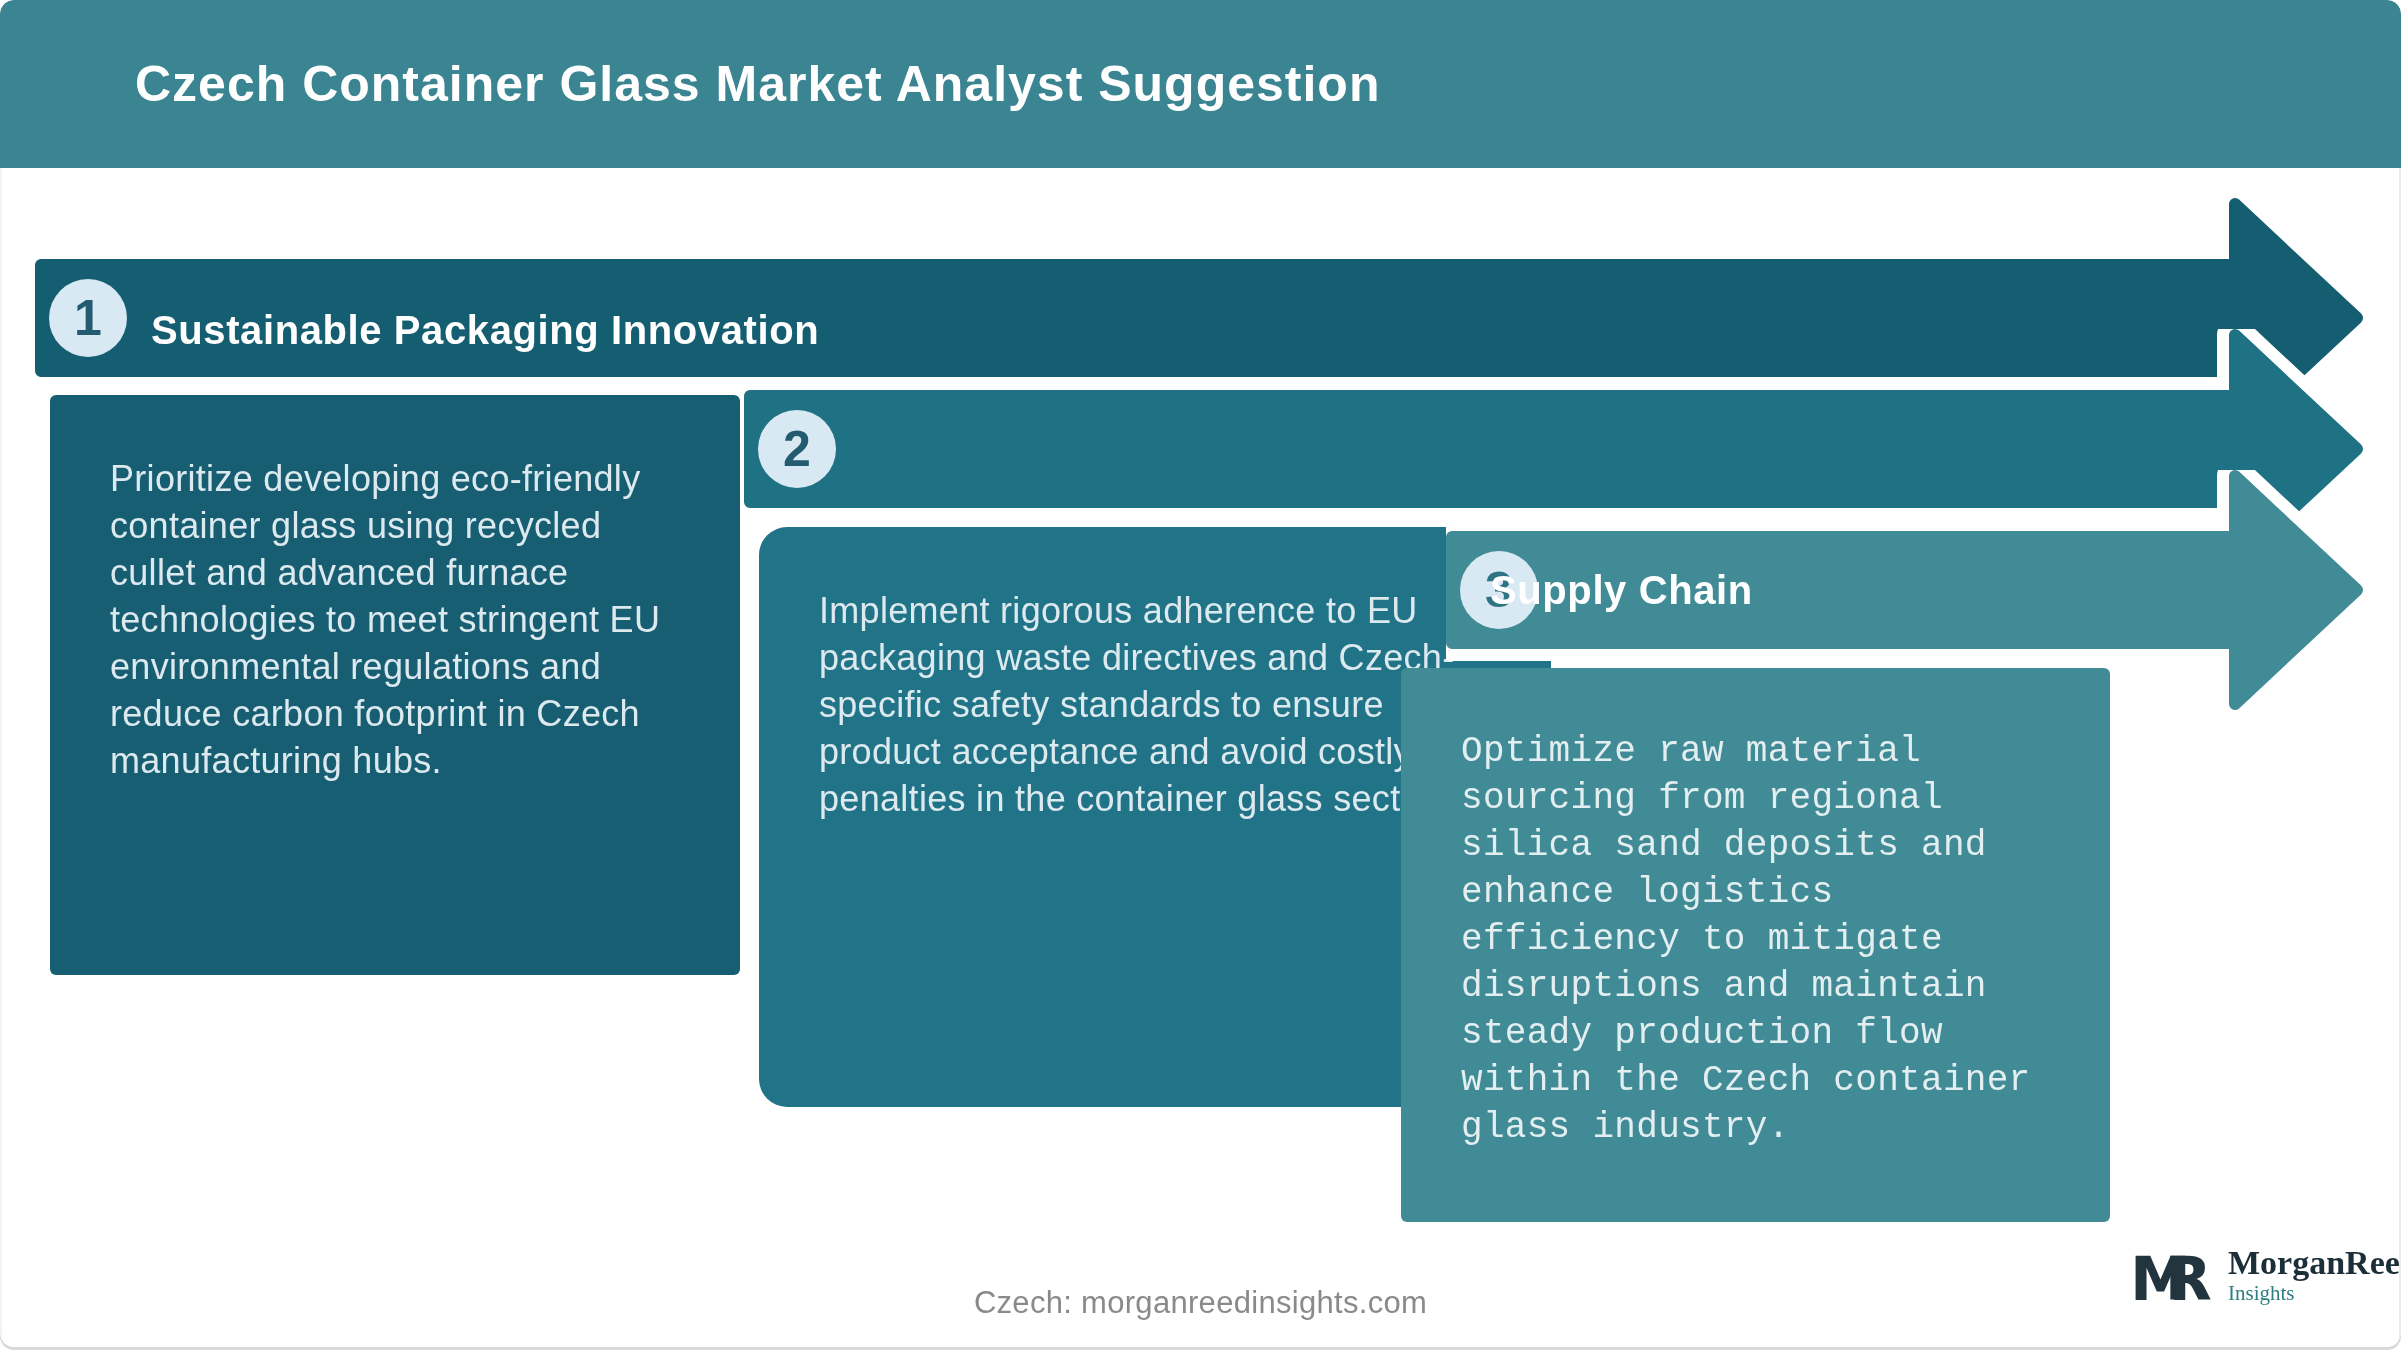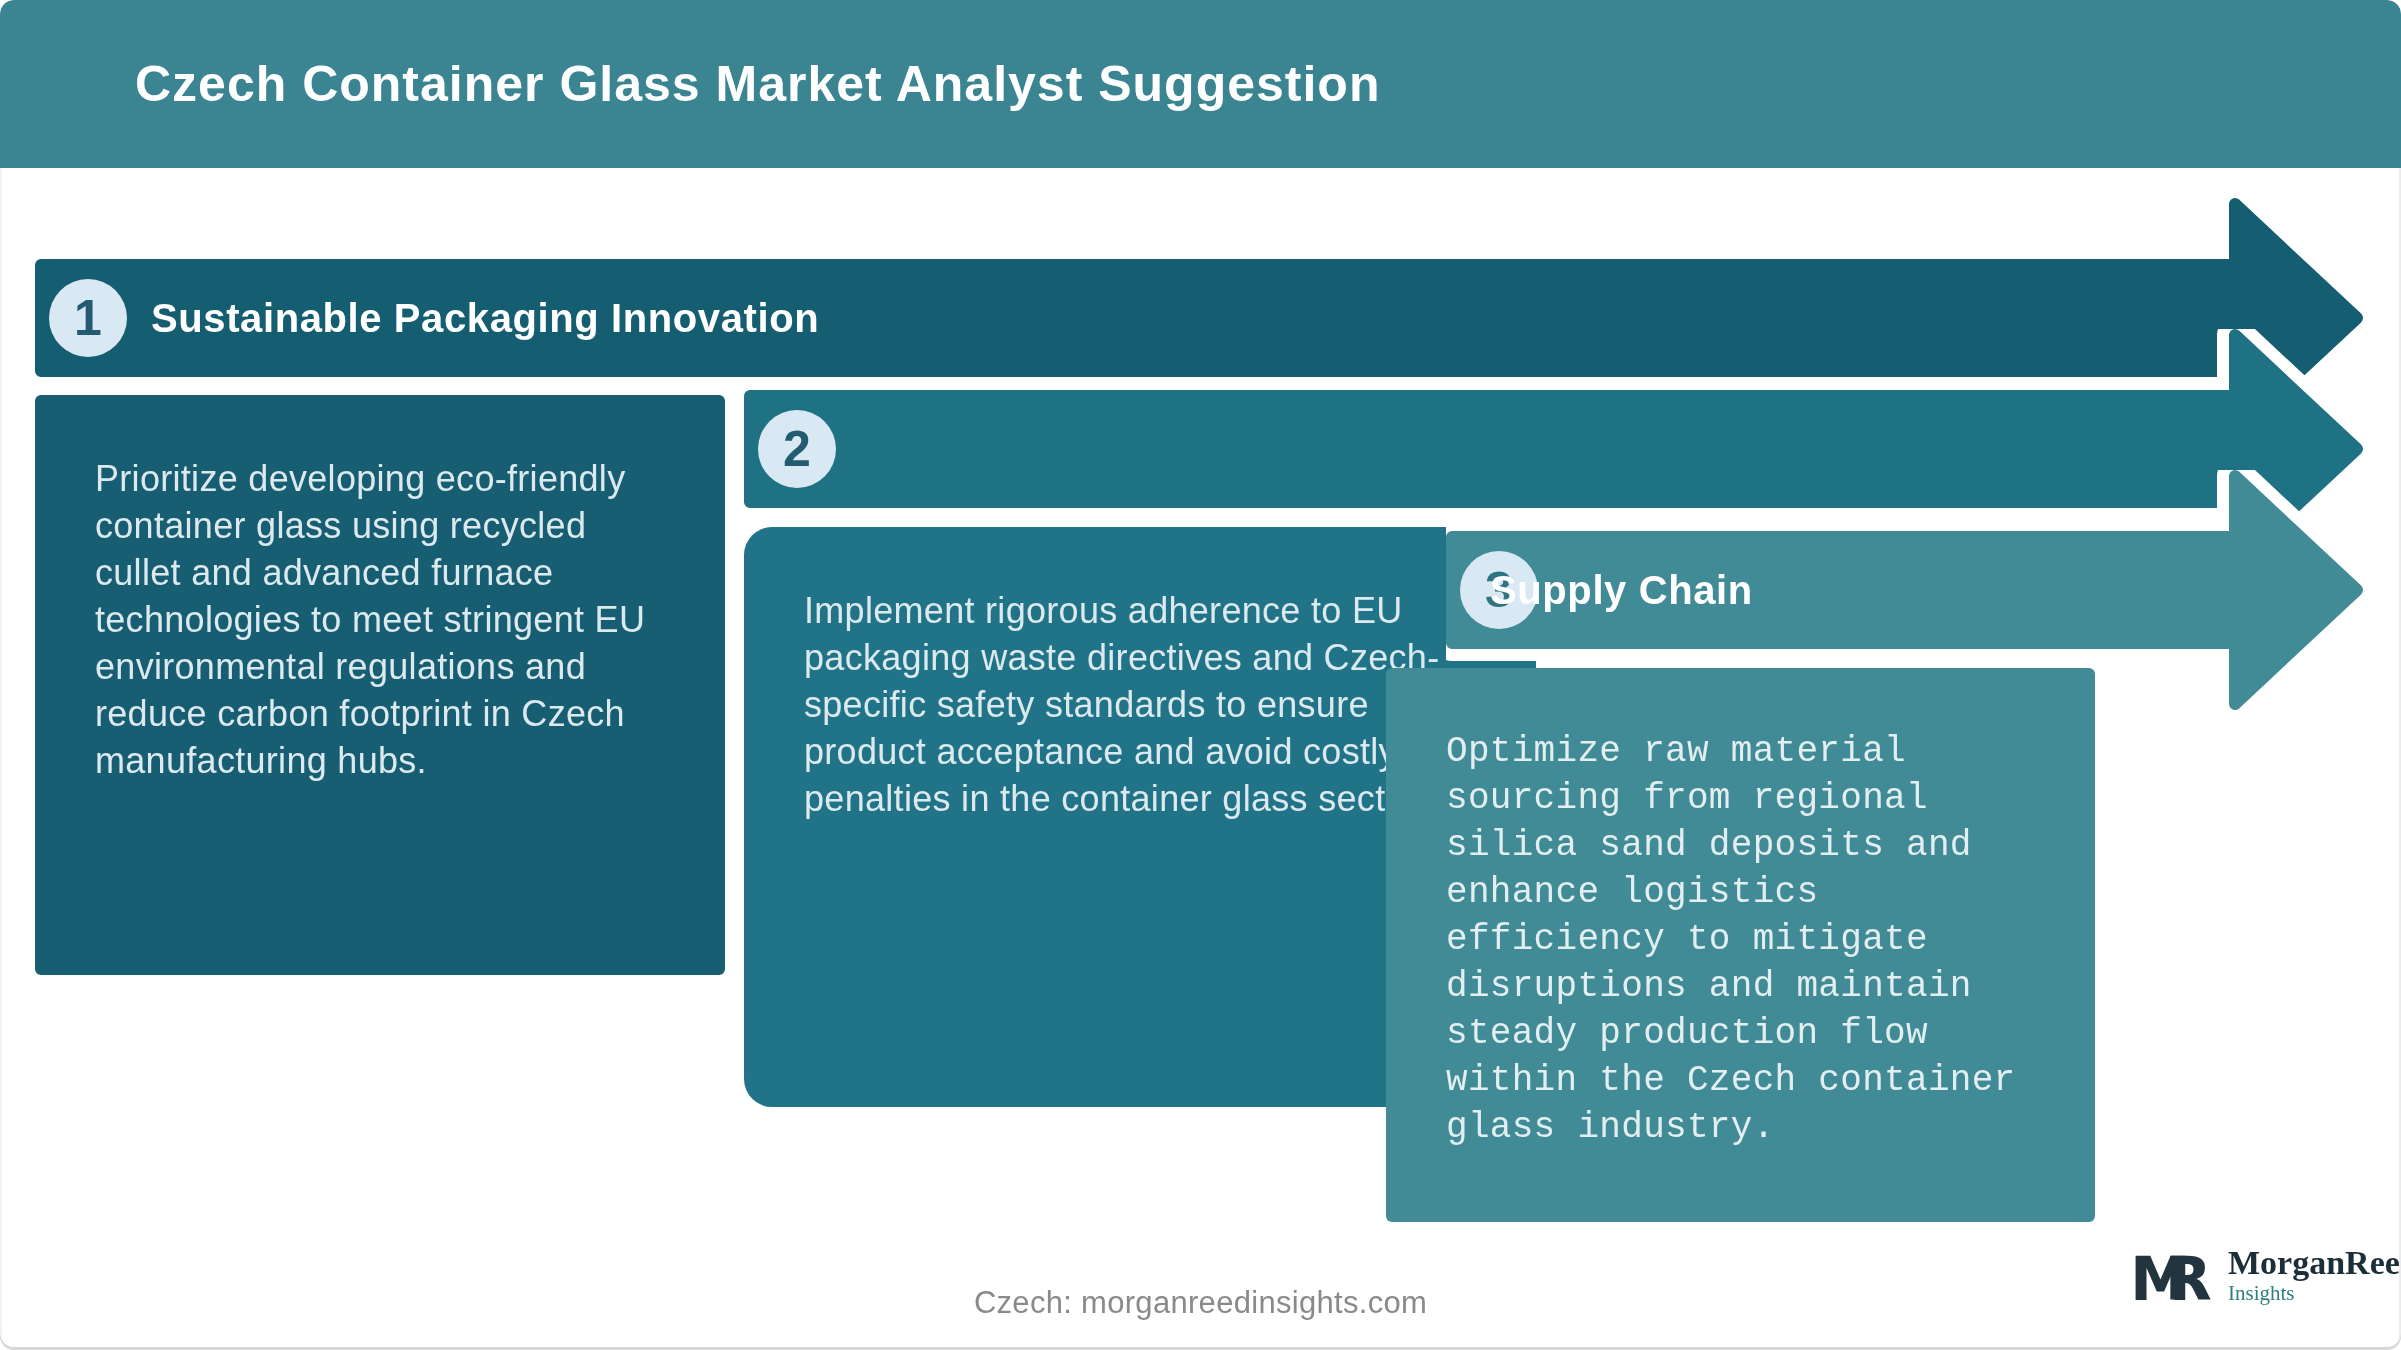--- a/index.html
+++ b/index.html
@@ -29,26 +29,26 @@
     display:flex;align-items:center;justify-content:center;
     font-size:50px;font-weight:bold;
   }
   .row1 .badge{left:49px;top:279px;}
   .row2 .badge{left:758px;top:410px;}
   .row3 .badge{left:1460px;top:551px;}
   .bar-title{
     position:absolute;height:112px;display:flex;align-items:center;
     font-size:40px;font-weight:bold;letter-spacing:0.6px;color:#fff;white-space:nowrap;
   }
-  .row1 .bar-title{left:151px;top:262px;}
+  .row1 .bar-title{left:151px;top:274px;}
   .row2 .bar-title{left:860px;top:393px;}
   .row3 .bar-title{left:1490px;top:534px;}
   .desc-box{
     position:absolute;box-sizing:border-box;border-radius:6px;
-    padding:60px 48px 0 60px;font-size:36px;line-height:47px;letter-spacing:0.3px;
+    padding:60px 48px 0 60px;font-size:36px;line-height:47px;letter-spacing:0.3px;margin-left:15px;
   }
   .row1 .desc-box{left:35px;top:395px;width:690px;height:580px;}
   .row2 .desc-box{left:744px;top:527px;width:792px;height:580px;border-radius:28px;}
   .row3 .desc-box{left:1386px;top:668px;width:709px;height:554px;font-family:Liberation Mono, monospace;}
   
   .source{
     position:absolute;left:0;right:0;top:1285px;text-align:center;
     font-size:31px;letter-spacing:0.3px;
   }
   .logo{

